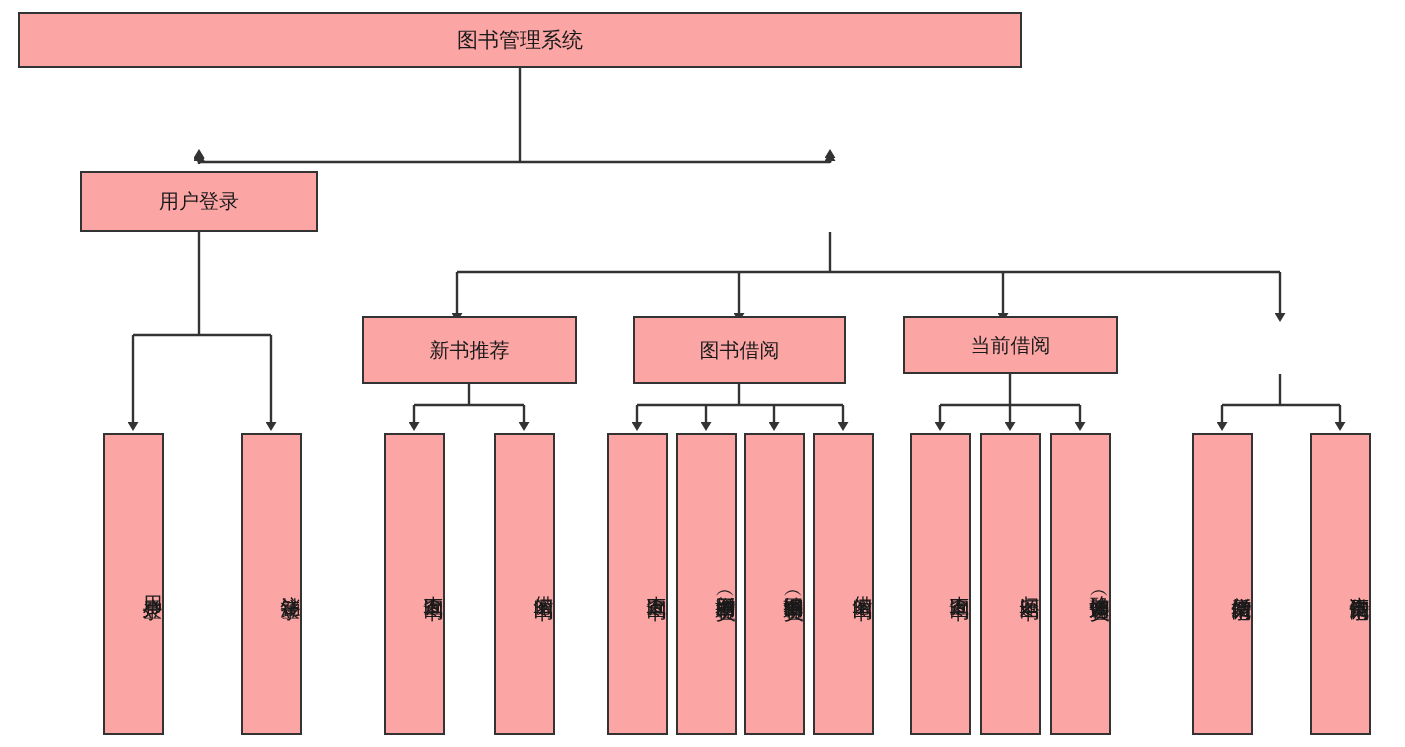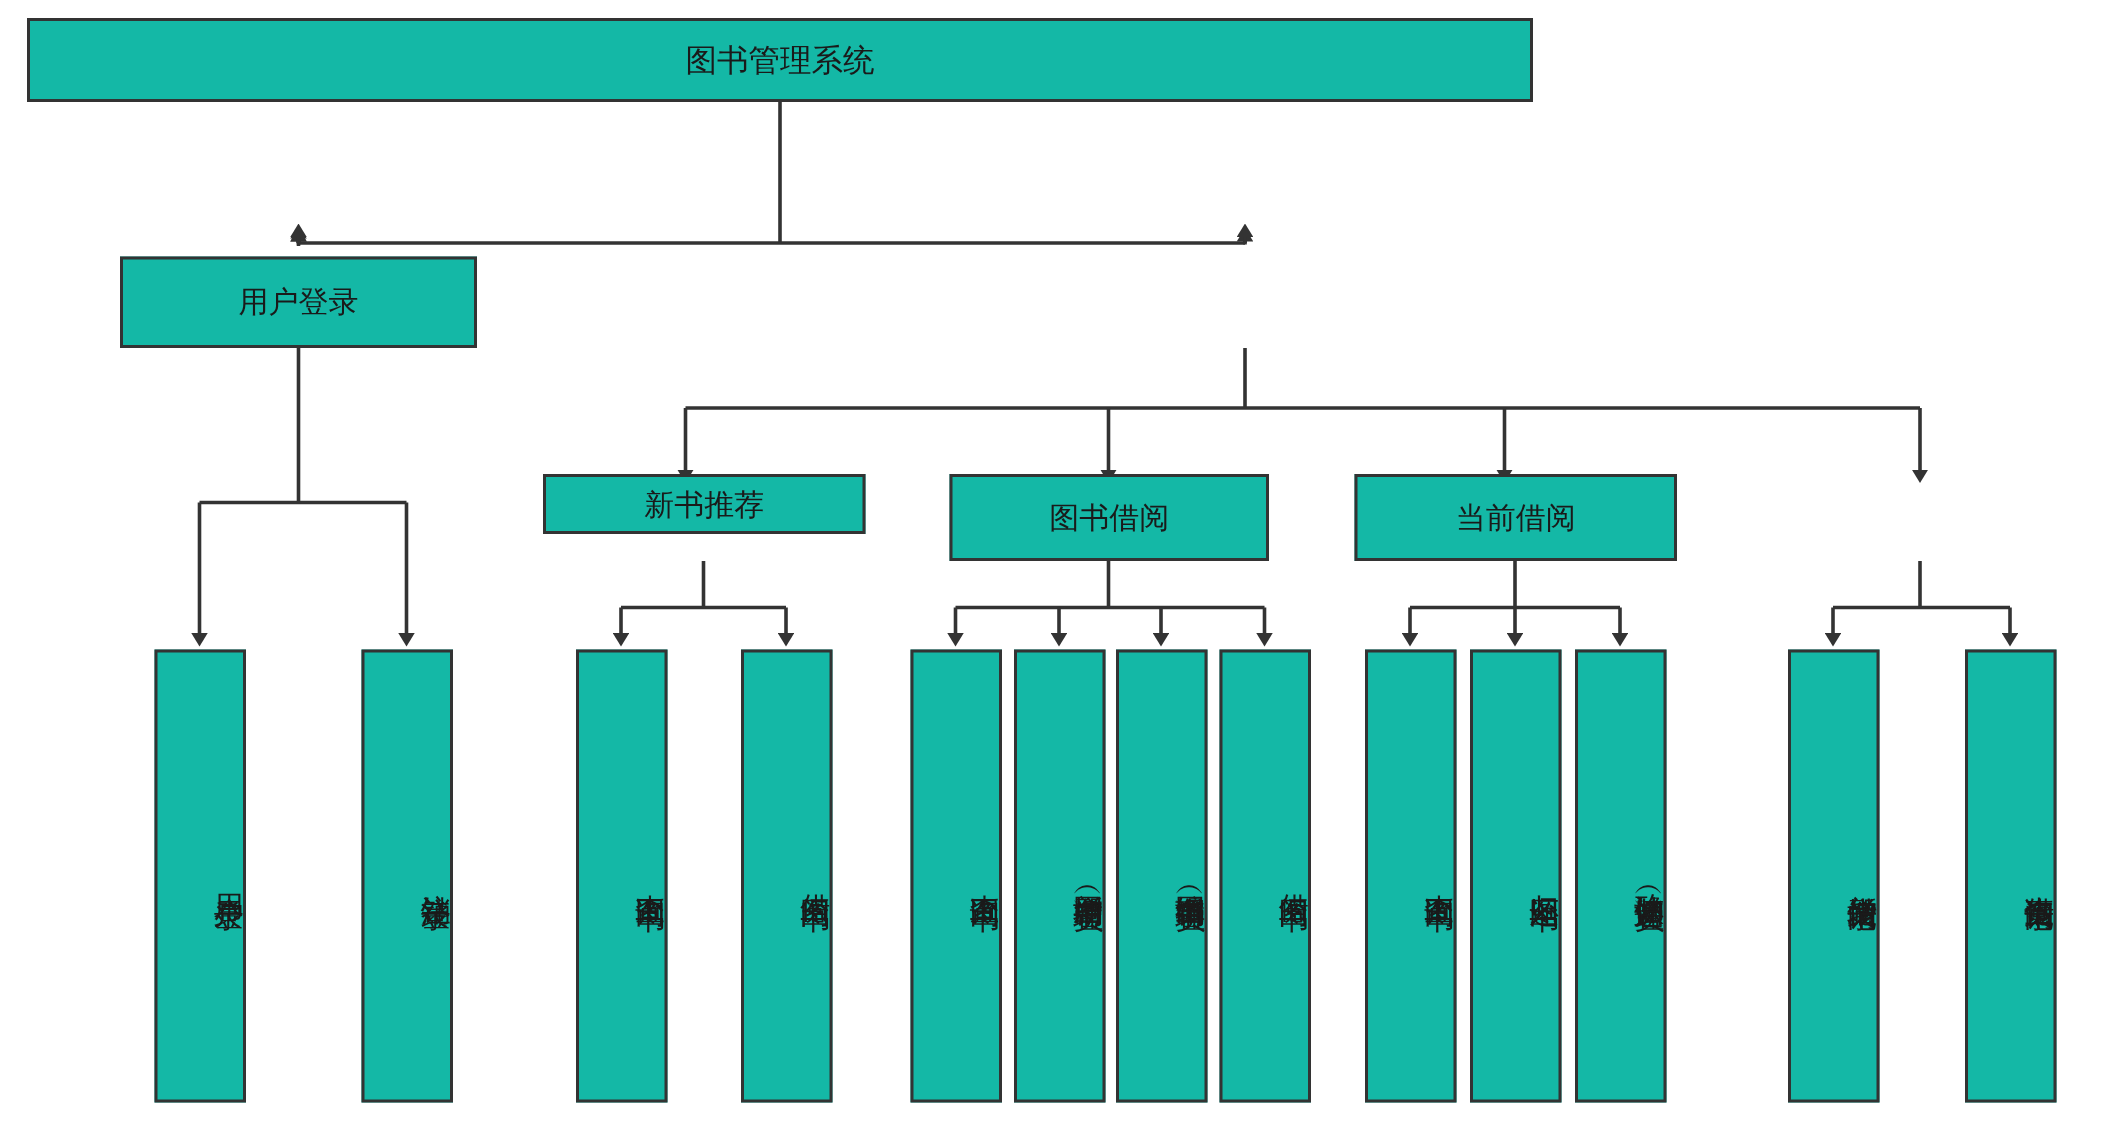--- a/index.html
+++ b/index.html
@@ -23,28 +23,29 @@
     position: absolute;
     left: 0;
     top: 0;
     width: 1405px;
     height: 747px;
     pointer-events: none;
   }
   .node {
     position: absolute;
     box-sizing: border-box;
-    background: #14b8a6;
+    background: #fca5a5;
     border: 2px solid #333333;
     display: flex;
     align-items: center;
     justify-content: center;
     text-align: center;
     color: #1a1a1a;
     z-index: 2;
+    font-family: Liberation Mono, monospace;
   }
   .node-root {
     font-size: 21px;
   }
   .node-branch {
     font-size: 20px;
   }
   .node-leaf {
     font-size: 20px;
     writing-mode: vertical-rl;
@@ -155,24 +156,24 @@
   </svg>
 
   <div class="node node-root" style="left:18px; top:12px; width:1004px; height:56px;">
     <span>图书管理系统</span>
   </div>
 
   <div class="node node-branch" style="left:80px; top:171px; width:238px; height:61px;">
     <span>用户登录</span>
   </div>
 
-  <div class="node node-branch" style="left:362px; top:316px; width:215px; height:40px;">
+  <div class="node node-branch" style="left:362px; top:316px; width:215px; height:68px;">
     <span>新书推荐</span>
   </div>
-  <div class="node node-branch" style="left:633px; top:316px; width:213px; height:58px;">
+  <div class="node node-branch" style="left:633px; top:316px; width:213px; height:68px;">
     <span>图书借阅</span>
   </div>
   <div class="node node-branch" style="left:903px; top:316px; width:215px; height:58px;align-items:center;">
     <span>当前借阅</span>
   </div>
 
   <div class="node node-leaf" style="left:103px; top:433px; width:61px; height:302px;">
     <span class="leaf-text">用户登录</span>
   </div>
   <div class="node node-leaf" style="left:241px; top:433px; width:61px; height:302px;">

